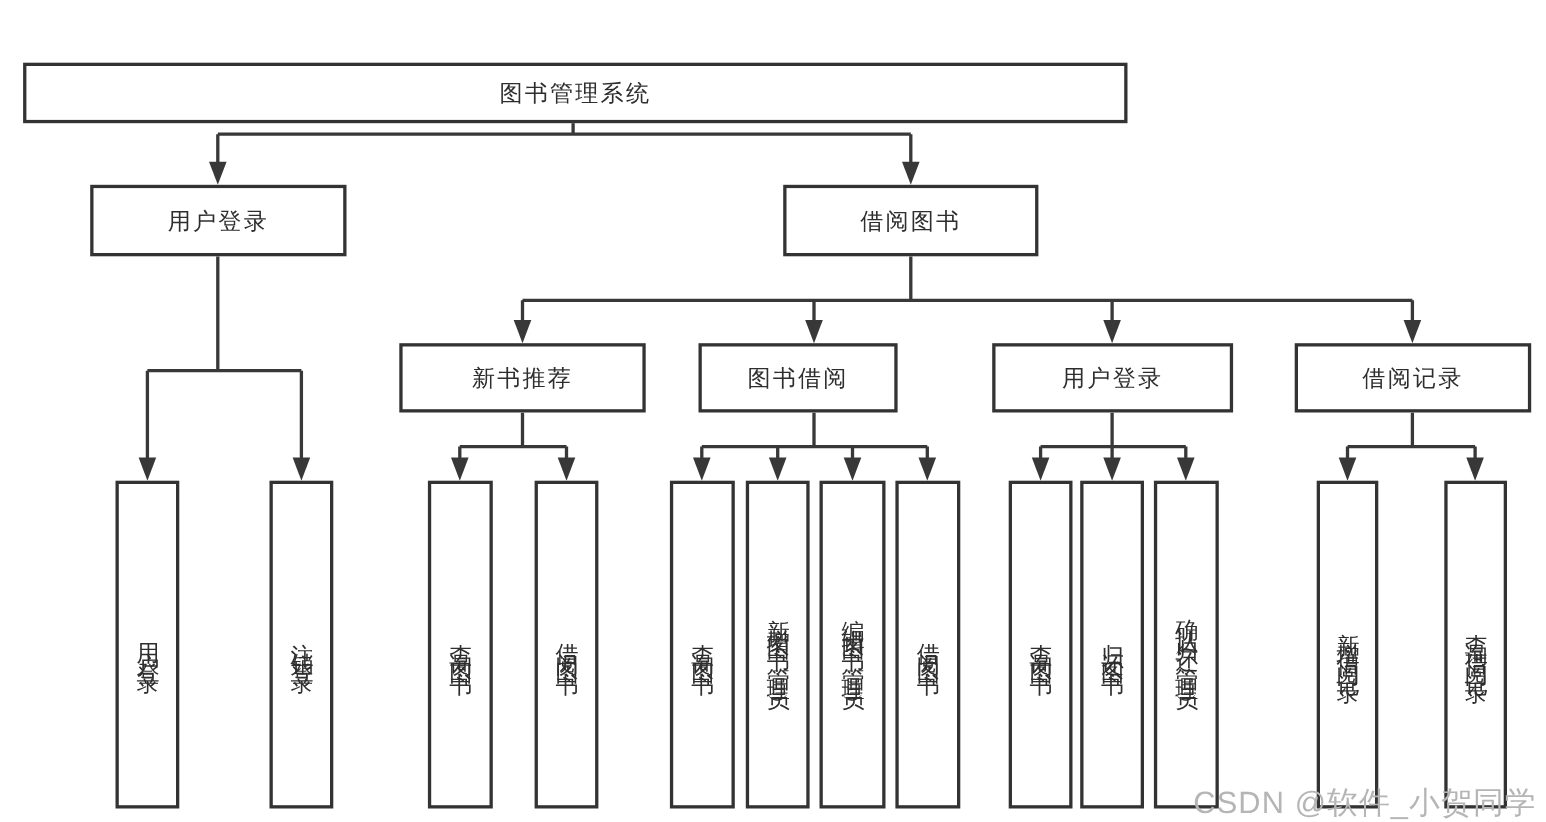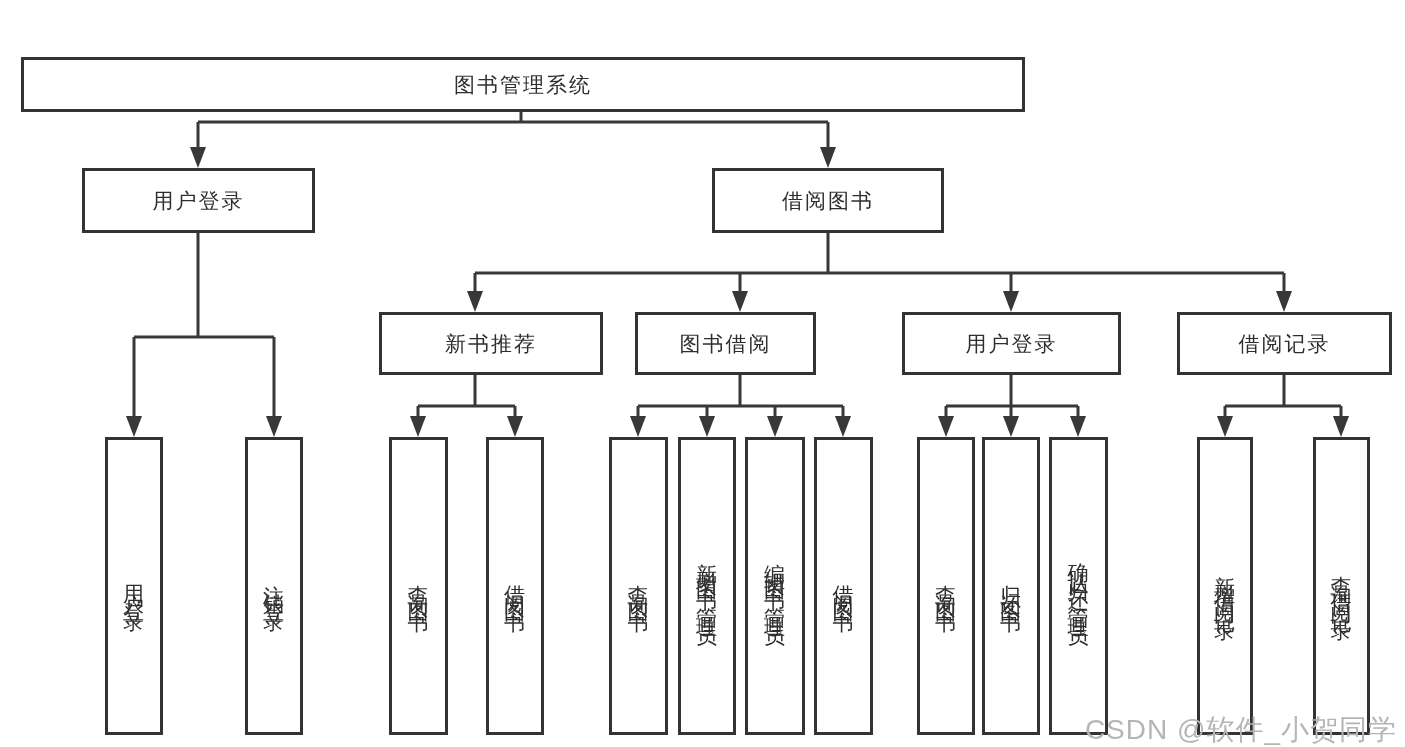--- a/index.html
+++ b/index.html
@@ -93,21 +93,21 @@
       <polygon points="1217,416 1233,416 1225,437"></polygon>
       <polygon points="1333,416 1349,416 1341,437"></polygon>
     </g>
   </svg>
 
   <div class="node" style="left:21px; top:13px; width:1004px; height:55px;margin-top:44px;">图书管理系统</div>
 
   <div class="node" style="left:82px; top:168px; width:233px; height:65px;">用户登录</div>
   <div class="node" style="left:712px; top:168px; width:232px; height:65px;">借阅图书</div>
 
-  <div class="node" style="left:363px; top:312px; width:224px; height:63px;margin-left:16px;">新书推荐</div>
+  <div class="node" style="left:363px; top:312px; width:224px; height:63px;">新书推荐</div>
   <div class="node" style="left:635px; top:312px; width:181px; height:63px;">图书借阅</div>
   <div class="node" style="left:902px; top:312px; width:219px; height:63px;">用户登录</div>
   <div class="node" style="left:1177px; top:312px; width:215px; height:63px;">借阅记录</div>
 
   <div class="vnode" style="left:105px; top:437px; width:58px; height:298px;">
     <span class="vtext">用户登录</span>
     </div>
   <div class="vnode" style="left:245px; top:437px; width:58px; height:298px;">
     <span class="vtext">注销登录</span>
     </div>

